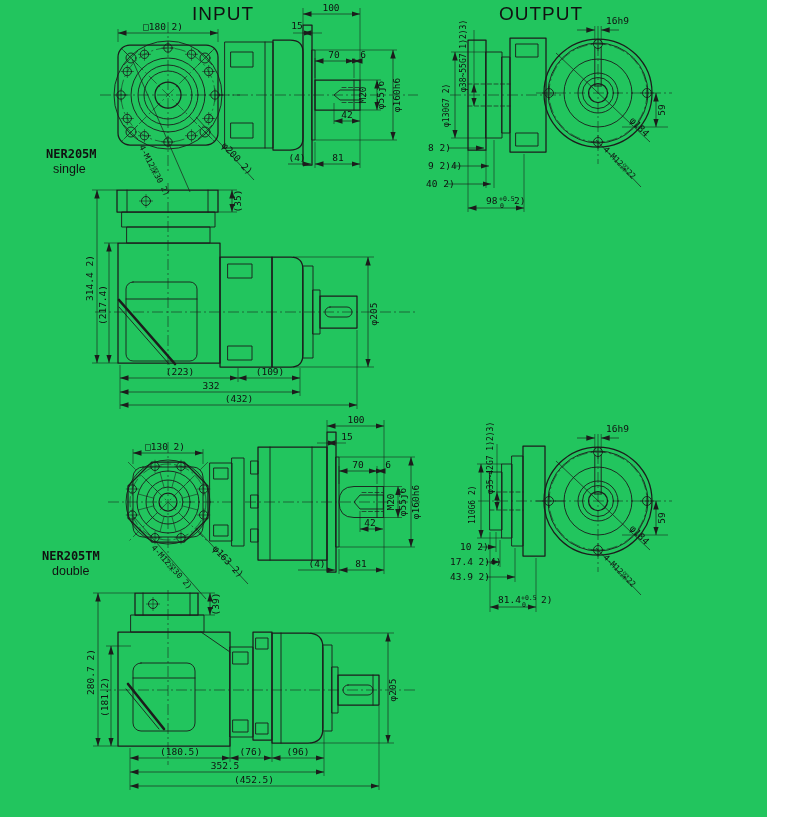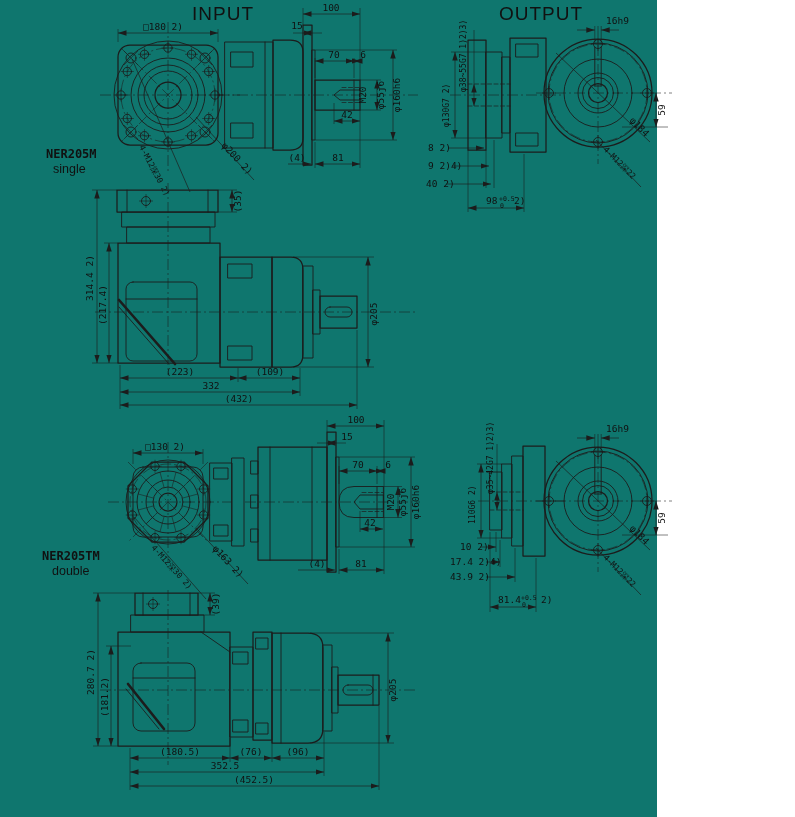--- a/index.html
+++ b/index.html
@@ -1,16 +1,16 @@
 <!DOCTYPE html>
 <html><head>
 <meta charset="utf-8">
 <style>
   html,body { margin:0; padding:0; background:#ffffff; }
-  .sheet { width:657px; height:817px; position:relative; background:#0f766e; }
+  .sheet { width:767px; height:817px; position:relative; background:#22c55e; }
   svg { display:block; }
   .ln  { fill:none; stroke:#1c1c1c; stroke-width:0.9; stroke-linejoin:round; stroke-linecap:round; }
   .md  { stroke-width:1.25; }
   .tk  { stroke-width:2.6; }
   .cl  { fill:none; stroke:#1c1c1c; stroke-width:0.55; stroke-dasharray:11 3 2 3; }
   .dsh { stroke-dasharray:4 2.5; stroke-width:0.7; }
   .ext { fill:none; stroke:#1c1c1c; stroke-width:0.55; }
   .ldr { fill:none; stroke:#1c1c1c; stroke-width:0.7; }
   .dim { fill:none; stroke:#1c1c1c; stroke-width:0.65;
          marker-start:url(#as); marker-end:url(#ae); }

